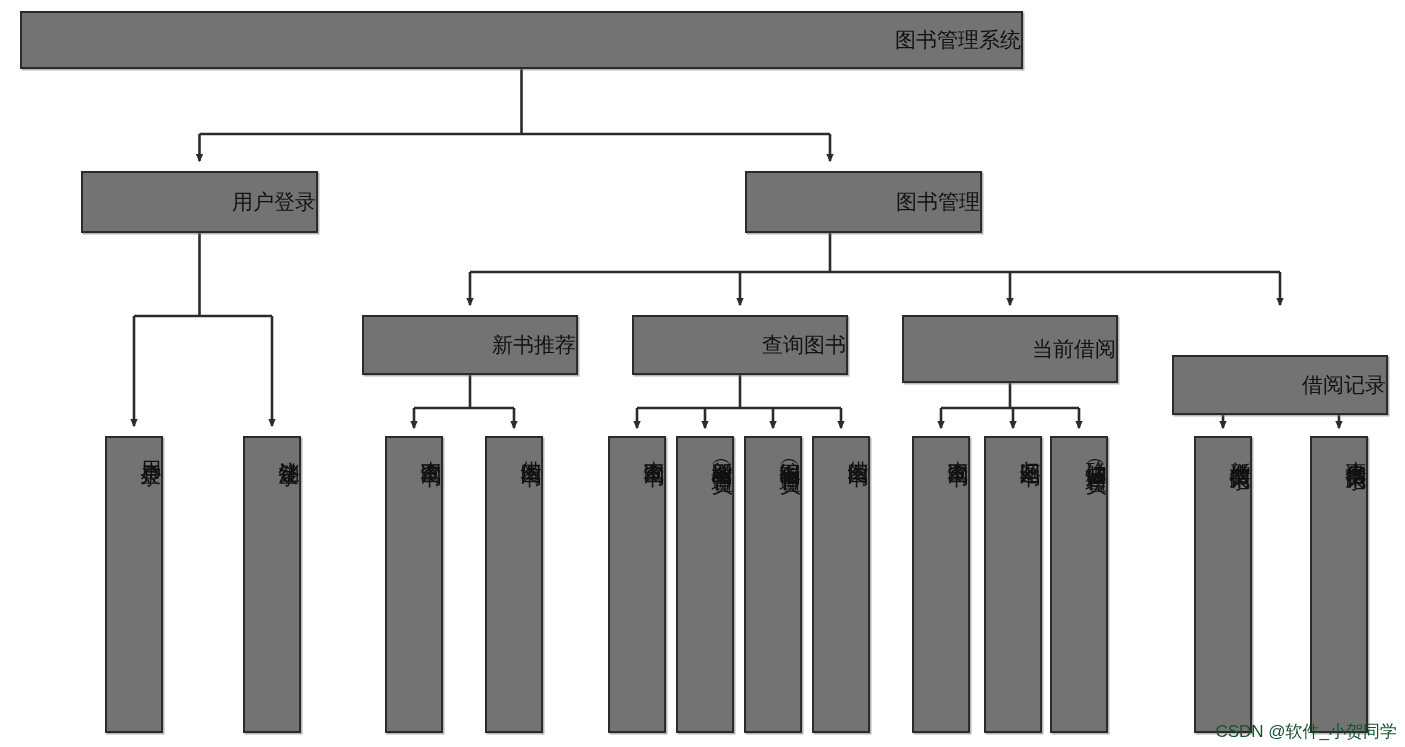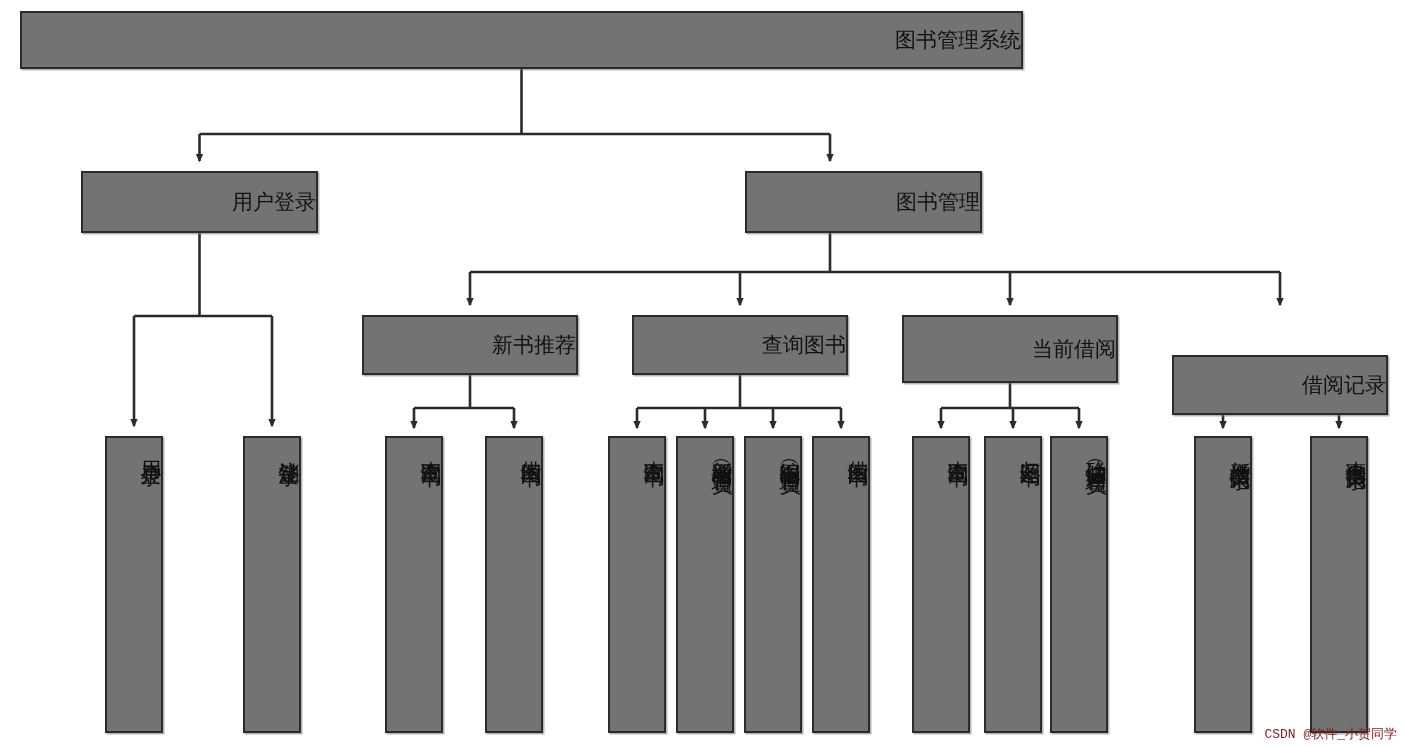--- a/index.html
+++ b/index.html
@@ -59,24 +59,24 @@
     writing-mode: vertical-rl;
     text-orientation: upright;
     font-size: 21px;
     letter-spacing: 2px;
     line-height: 1;
   }
   .watermark {
     position: absolute;
     right: 8px;
     bottom: 4px;
-    font-size: 13px;
-    color: #7f1d1d;
+    font-size: 17px;
+    color: #14532d;
     white-space: nowrap;
-    font-family: Liberation Mono, monospace;
+    font-family: Liberation Sans, sans-serif;
   }
 </style>
 </head>
 <body>
 
 <div id="diagram-root">
 
   <svg class="edges" viewBox="0 0 1405 747" xmlns="http://www.w3.org/2000/svg">
     <defs>
       <marker id="arrowhead" markerWidth="9" markerHeight="9" refX="7.2" refY="4.2" orient="auto" markerUnits="userSpaceOnUse">

